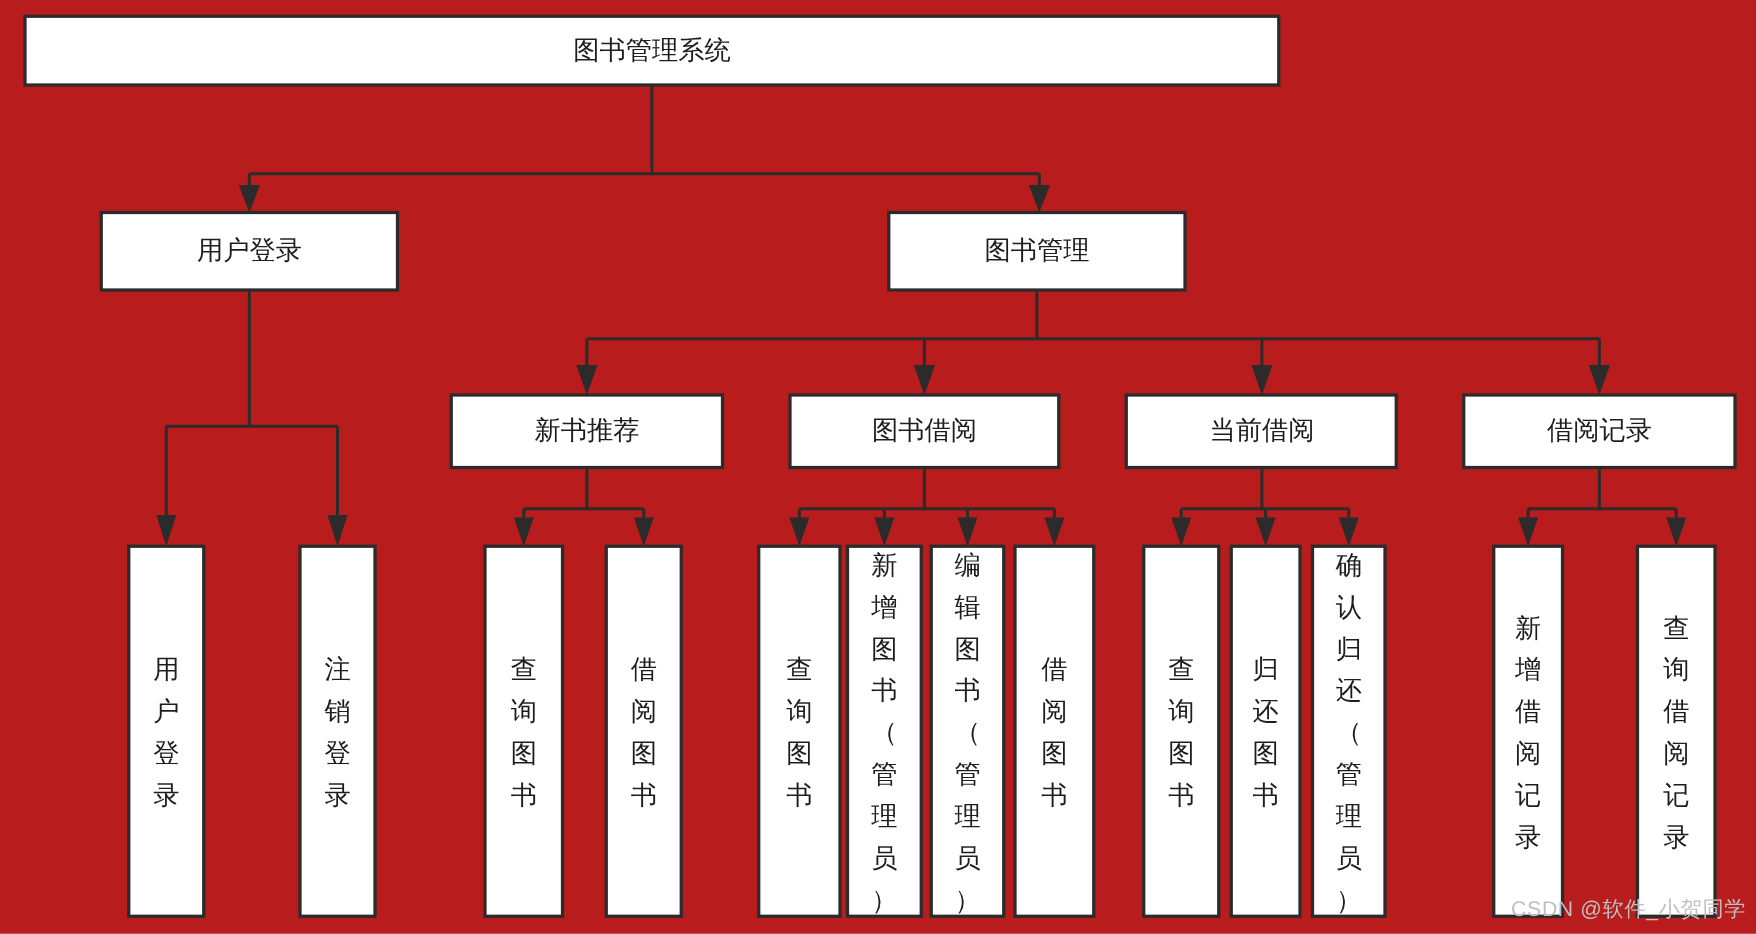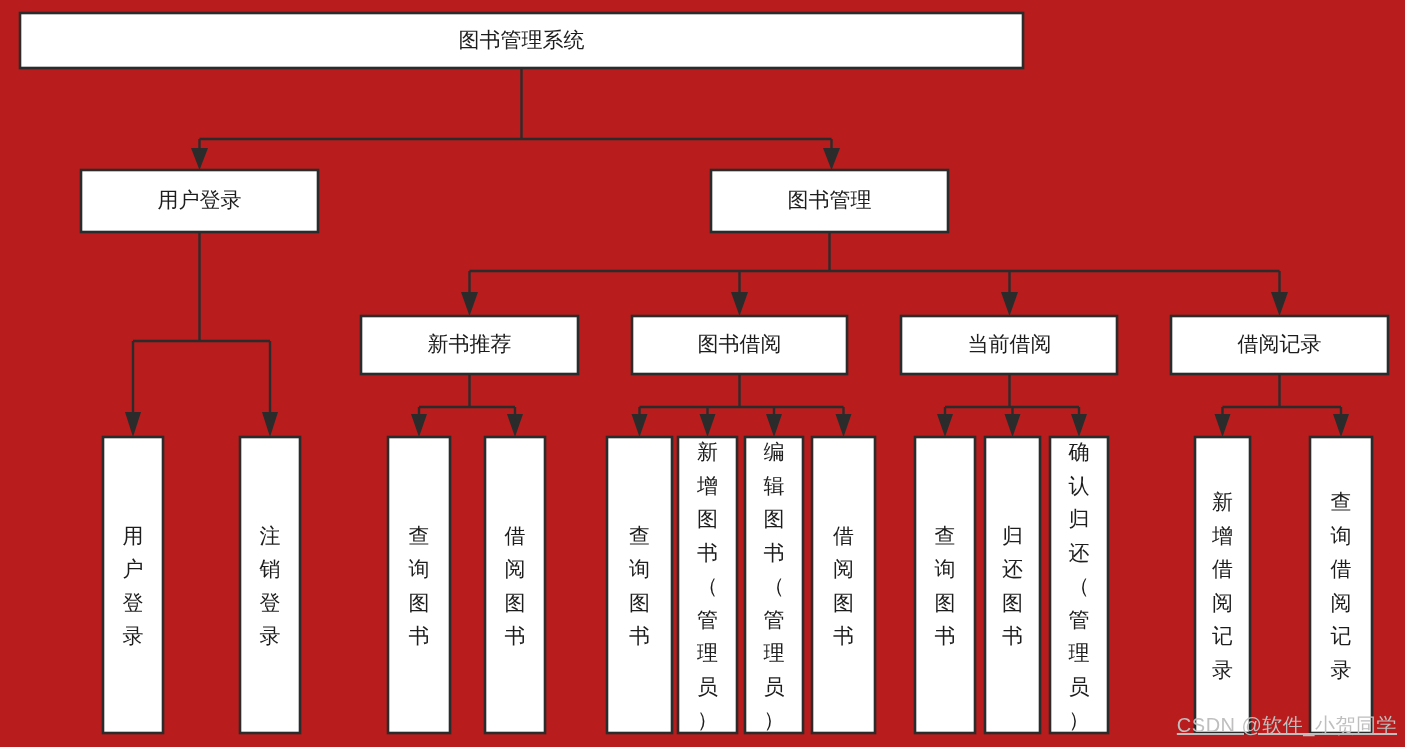--- a/index.html
+++ b/index.html
@@ -53,26 +53,25 @@
     fill: #1d1d1d;
     font-family: "Liberation Sans", "DejaVu Sans", sans-serif;
     font-size: 21px;
     text-anchor: middle;
   }
   .watermark {
     position: absolute;
     right: 8px;
     bottom: 8px;
     font-family: "Liberation Sans", "DejaVu Sans", sans-serif;
-    font-size: 20px;
+    font-size: 17px;
     color: #bfbfbf;
     letter-spacing: 0.5px;
     white-space: nowrap;
     user-select: none;
-    text-decoration: underline;
   }
 </style>
 </head>
 <body>
 
 <div id="diagram-root">
 
   <svg class="flowchart" viewBox="0 0 1405 747">
 
     <g>

